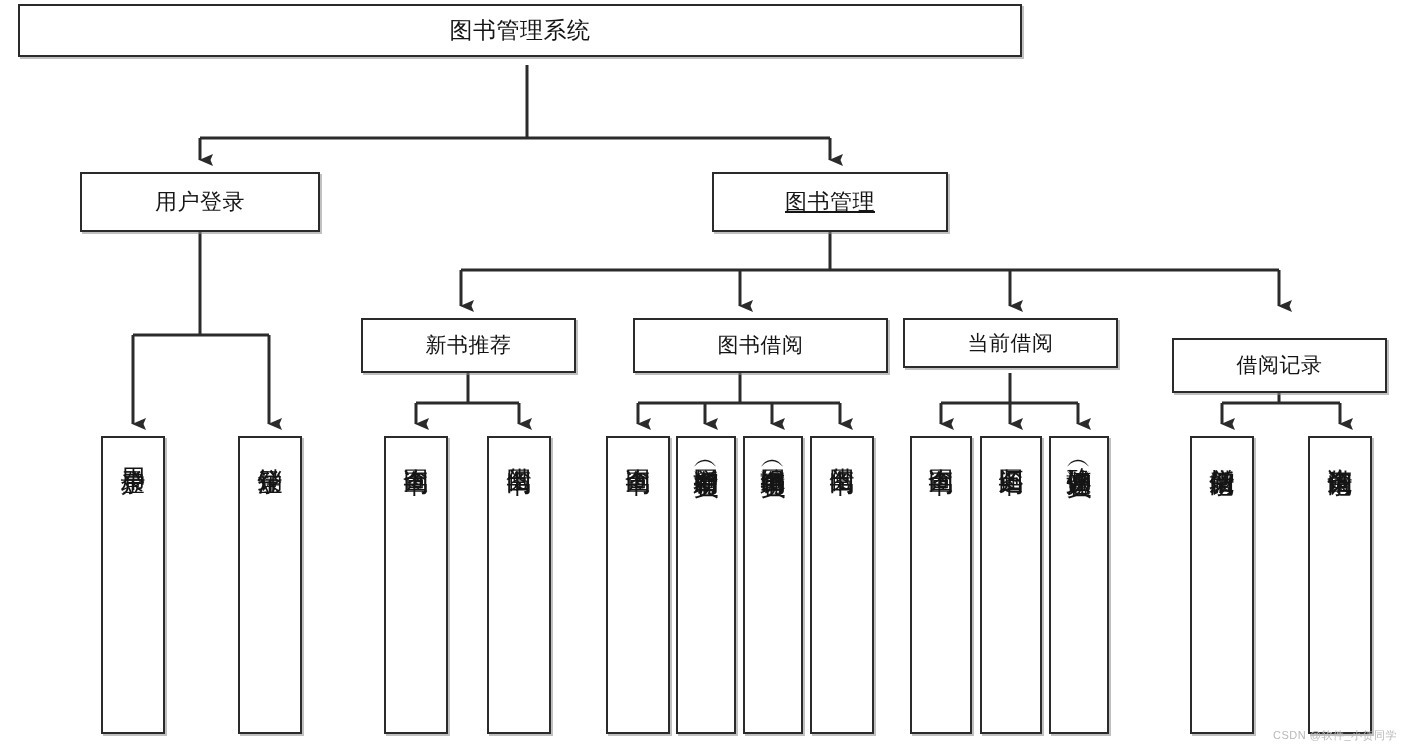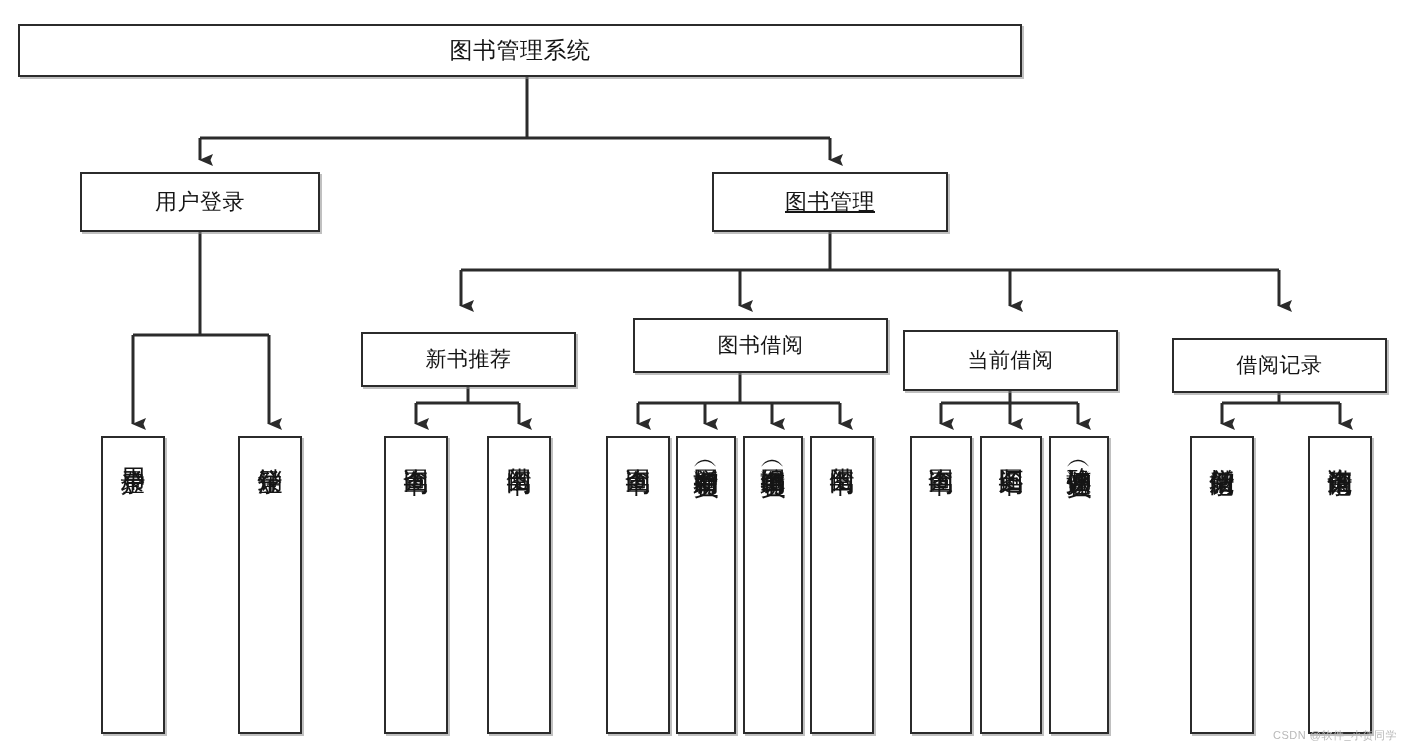--- a/index.html
+++ b/index.html
@@ -128,41 +128,41 @@
       <path d="M 1010 403 L 1010 424" marker-end="url(#arrow)"></path>
       <path d="M 1078 403 L 1078 424" marker-end="url(#arrow)"></path>
 
       <path d="M 1279 373 L 1279 403"></path>
       <path d="M 1222 403 L 1340 403"></path>
       <path d="M 1222 403 L 1222 424" marker-end="url(#arrow)"></path>
       <path d="M 1340 403 L 1340 424" marker-end="url(#arrow)"></path>
     </g>
   </svg>
 
-  <div class="node root" style="left:18px; top:24px; width:1004px; height:53px;">
+  <div class="node root" style="left:18px; top:4px; width:1004px; height:53px;">
     <span class="label">图书管理系统</span>
   </div>
 
   <div class="node lvl2" style="left:80px; top:172px; width:240px; height:60px;">
     <span class="label">用户登录</span>
   </div>
 
   <div class="node lvl2" style="left:712px; top:172px; width:236px; height:60px;text-decoration:underline;">
     <span class="label">图书管理</span>
   </div>
 
-  <div class="node lvl3" style="left:361px; top:332px; width:215px; height:55px;">
+  <div class="node lvl3" style="left:361px; top:318px; width:215px; height:55px;">
     <span class="label">新书推荐</span>
   </div>
 
   <div class="node lvl3" style="left:633px; top:318px; width:255px; height:55px;">
     <span class="label">图书借阅</span>
   </div>
 
-  <div class="node lvl3" style="left:903px; top:318px; width:215px; height:61px;margin-top:12px;">
+  <div class="node lvl3" style="left:903px; top:318px; width:215px; height:50px;">
     <span class="label">当前借阅</span>
   </div>
 
   <div class="node lvl3" style="left:1172px; top:318px; width:215px; height:55px;margin-top:20px;">
     <span class="label">借阅记录</span>
   </div>
 
   <div class="node leaf" style="left:101px; top:436px; width:64px; height:298px;">
     <span class="label">用户登录</span>
   </div>

